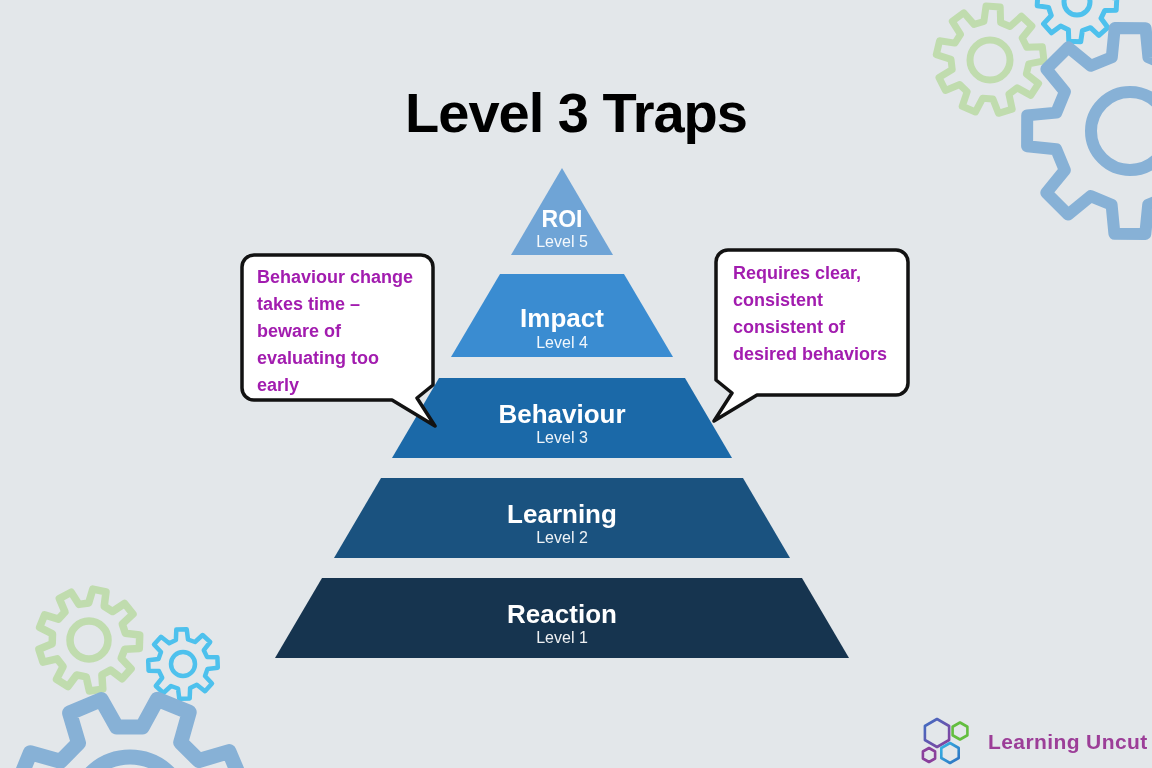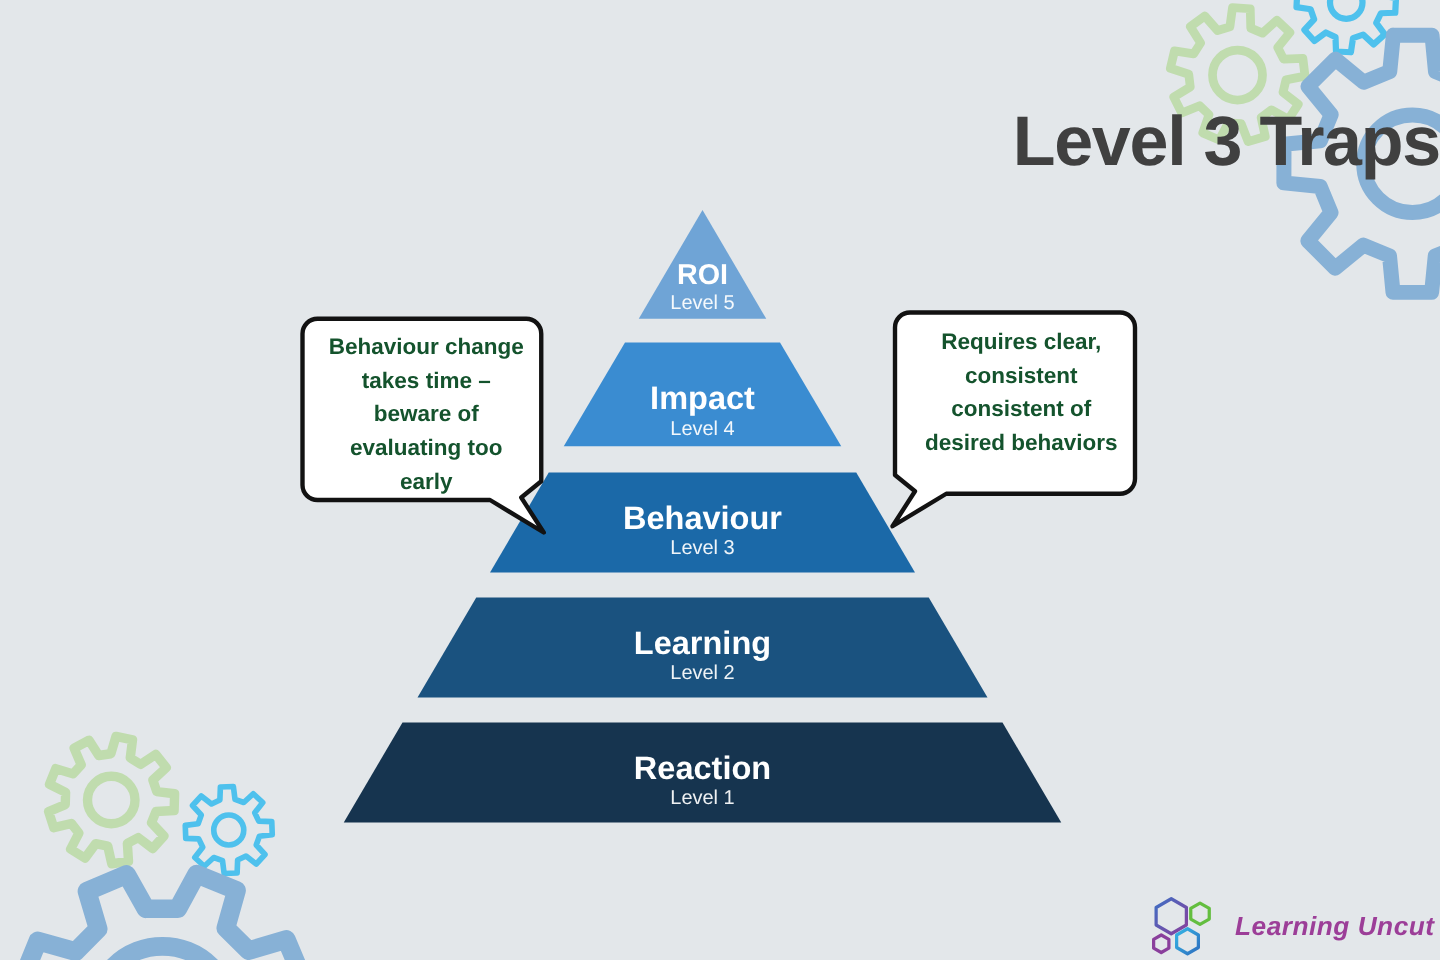--- a/index.html
+++ b/index.html
@@ -7,40 +7,39 @@
     position:relative;width:1152px;height:768px;overflow:hidden;
     background:#e3e7ea;
     font-family:"Liberation Sans","DejaVu Sans",sans-serif;
   }
   #scene{position:absolute;left:0;top:0;}
   .gear{fill:none;stroke-linejoin:round;stroke-linecap:round;}
   .gear-green{stroke:#c0dcae;}
   .gear-cyan{stroke:#4ec1ed;}
   .gear-blue{stroke:#87b1d6;}
   .page-title{
-    position:absolute;top:80px;left:0;width:100%;text-align:right;
-    font-size:56px;font-weight:800;letter-spacing:-1px;color:#404040;
+    position:absolute;top:80px;left:0;width:100%;text-align:center;
+    font-size:56px;font-weight:800;letter-spacing:-1px;color:#000000;
   }
   .lvl-main{fill:#ffffff;font-weight:700;font-size:26px;}
   .lvl-main.roi{font-size:23px;}
   .lvl-sub{fill:rgba(255,255,255,0.93);font-weight:400;font-size:16px;}
   .callout{position:absolute;width:215px;height:190px;}
   .callout svg{position:absolute;left:0;top:0;overflow:visible;}
   .callout-path{fill:#ffffff;stroke:#121212;stroke-width:3.5;stroke-linejoin:round;}
   .callout-text{
-    position:absolute;font-size:18px;font-weight:700;line-height:27px;color:#14532d;
+    position:absolute;font-size:18px;font-weight:700;line-height:27px;color:#a21caf;
     width:168px;
-    text-align:center;
   }
   .callout-left{left:230px;top:249px;}
   .callout-left .callout-text{left:27px;top:15px;}
   .callout-right{left:700px;top:243px;}
   .callout-right .callout-text{left:33px;top:17px;}
   .logo{
-    position:absolute;left:916px;top:716px;display:flex;align-items:center;font-style:italic;
+    position:absolute;left:916px;top:716px;display:flex;align-items:center;
   }
   .logo-text{
     margin-left:8px;font-size:21px;font-weight:600;letter-spacing:.4px;color:#9c3e98;
   }
   .hex{fill:none;stroke-width:2.6;stroke-linejoin:round;}
 </style>
 </head>
 <body>
 
 <div class="canvas">

